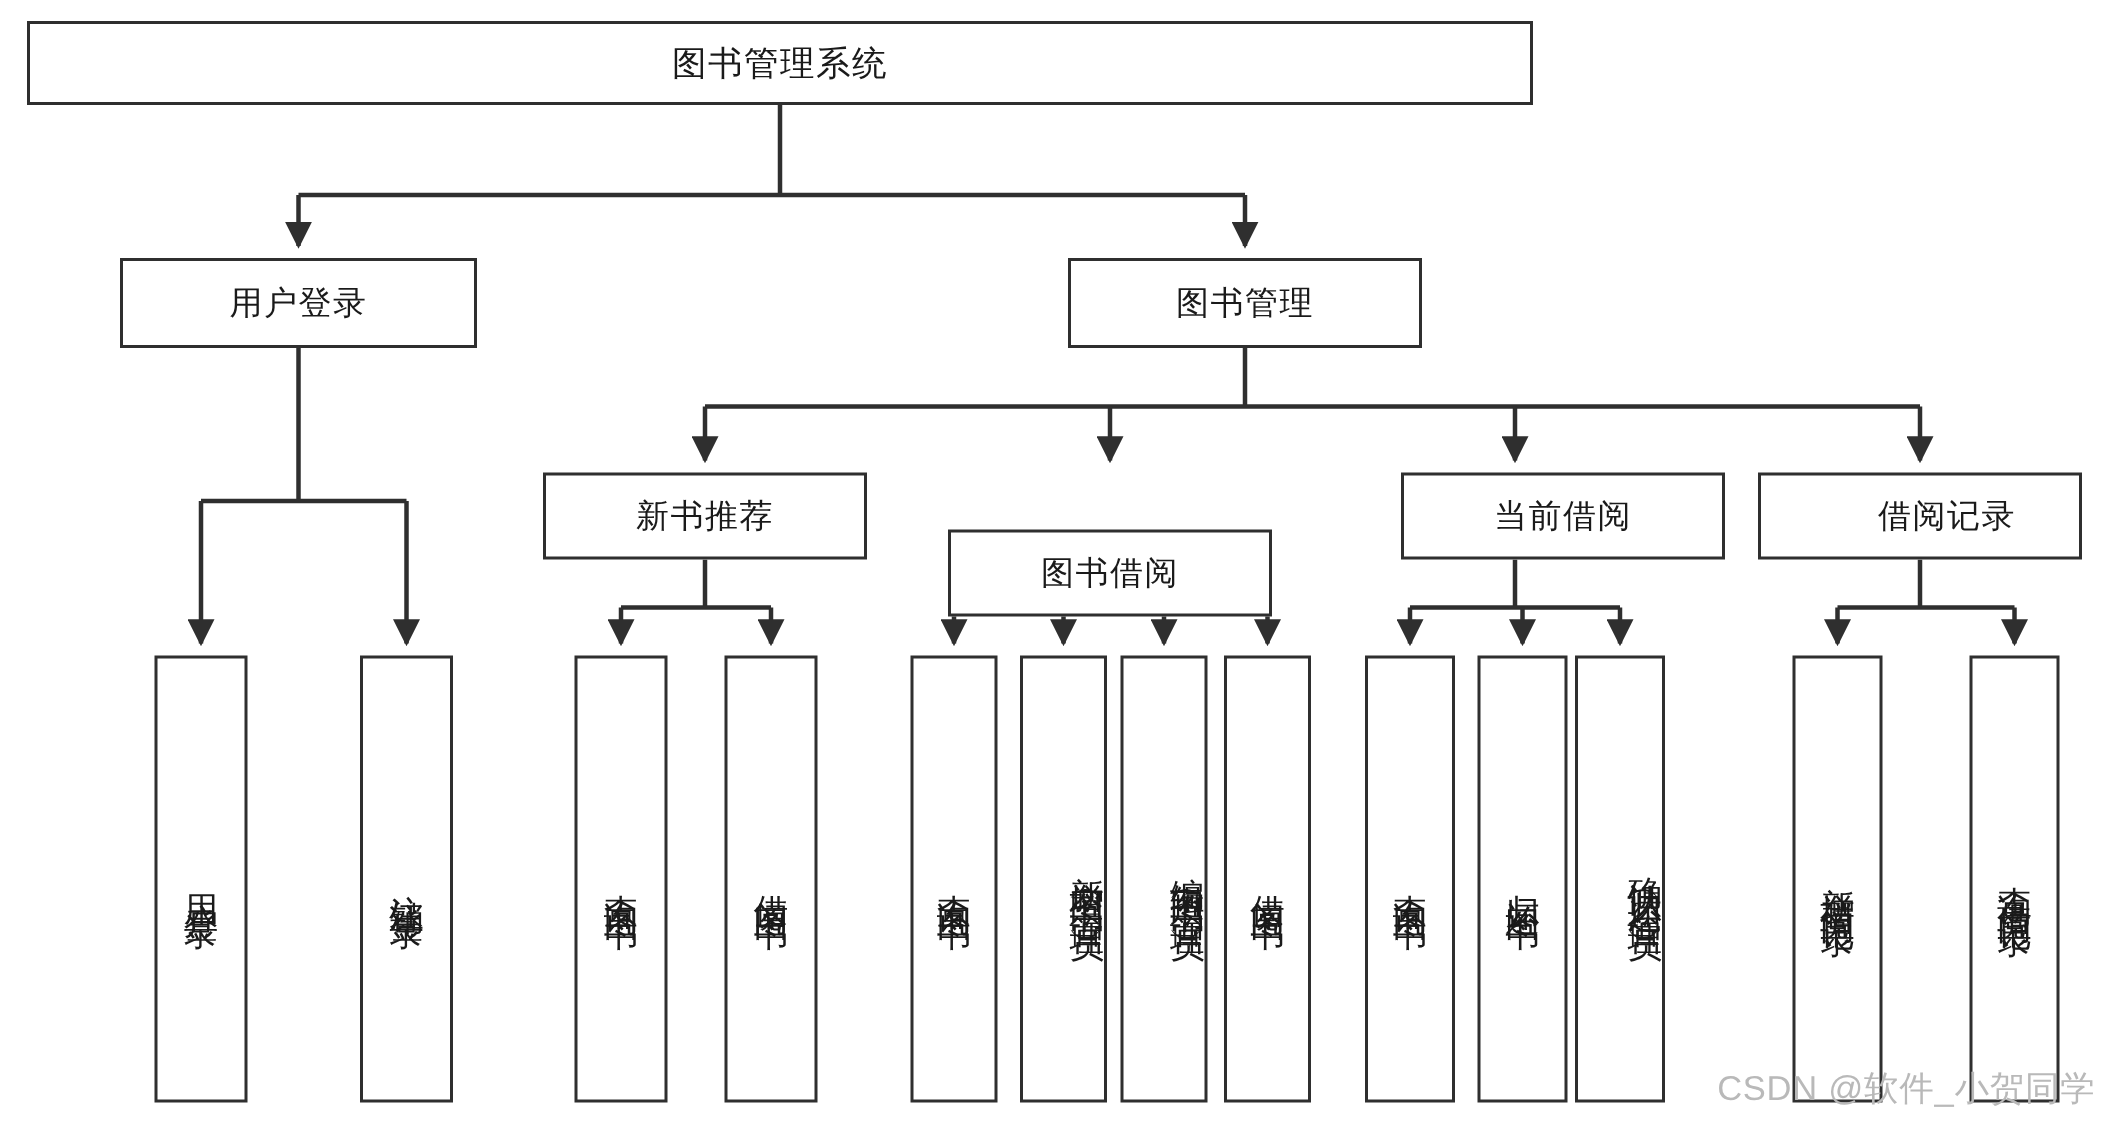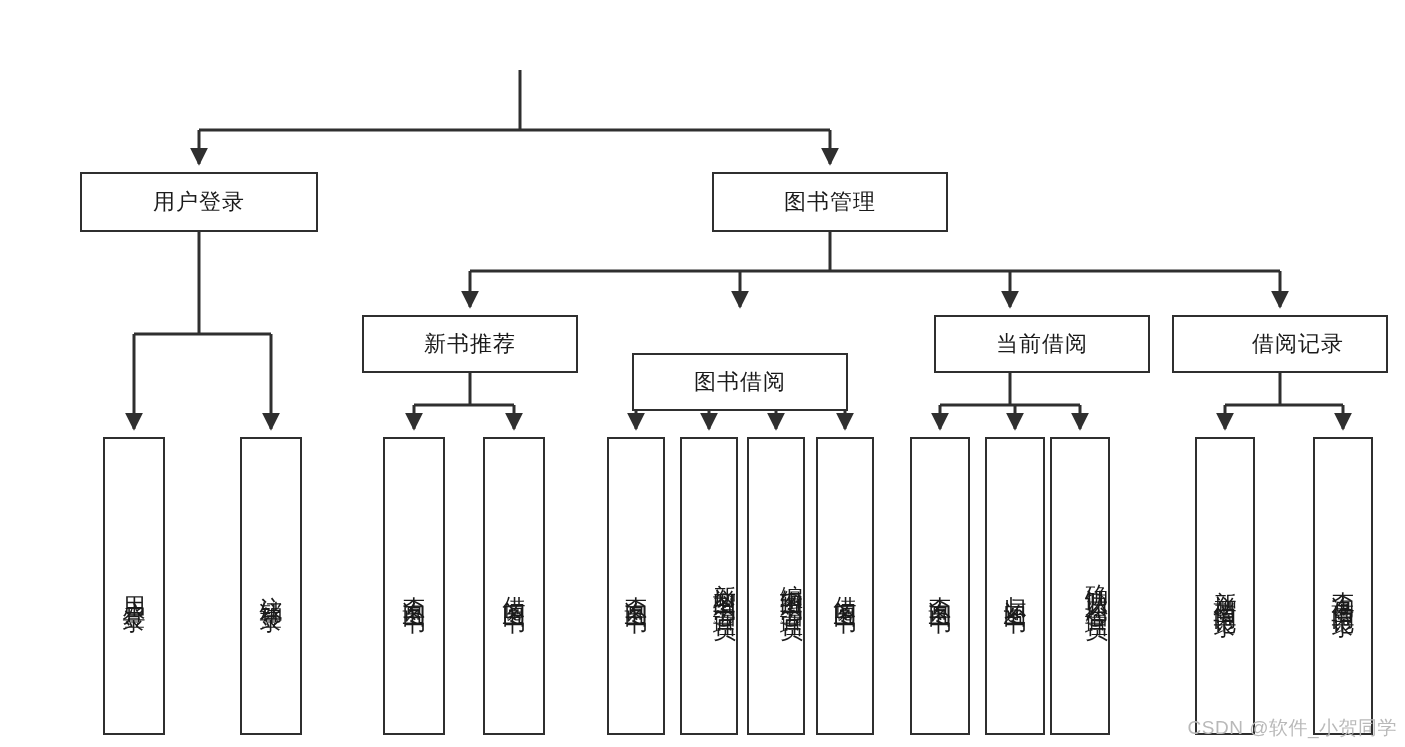--- a/index.html
+++ b/index.html
@@ -55,21 +55,21 @@
     left: 0;
     top: 0;
     width: 1405px;
     height: 747px;
     pointer-events: none;
   }
   #watermark {
     position: absolute;
     right: 8px;
     bottom: 6px;
-    font-size: 19px;
+    font-size: 23px;
     color: #b9b9b9;
     white-space: nowrap;
     letter-spacing: 0.5px;
     margin-top: 24px;
   }
 </style>
 </head>
 <body>
 
 <div id="canvas">
@@ -120,20 +120,21 @@
       <path d="M 1015 405 L 1015 429" marker-end="url(#arrow)"></path>
       <path d="M 1080 405 L 1080 429" marker-end="url(#arrow)"></path>
 
       <path d="M 1280 373 L 1280 405"></path>
       <path d="M 1225 405 L 1343 405"></path>
       <path d="M 1225 405 L 1225 429" marker-end="url(#arrow)"></path>
       <path d="M 1343 405 L 1343 429" marker-end="url(#arrow)"></path>
     </g>
   </svg>
 
+  <div class="node node-h node-root" id="n-root" style="left: 18px; top: 14px; width: 1004px; height: 56px;">图书管理系统</div>
 
   <div class="node node-h" id="n-l2-0" style="left: 80px; top: 172px; width: 238px; height: 60px;">用户登录</div>
   <div class="node node-h" id="n-l2-1" style="left: 712px; top: 172px; width: 236px; height: 60px;">图书管理</div>
 
   <div class="node node-h" id="n-l3-0" style="left: 362px; top: 315px; width: 216px; height: 58px; text-align: right;">新书推荐</div>
   <div class="node node-h" id="n-l3-1" style="left: 632px; top: 315px; width: 216px; height: 58px; margin-top: 38px;">图书借阅</div>
   <div class="node node-h" id="n-l3-2" style="left: 902px; top: 315px; width: 216px; height: 58px; margin-left: 32px;">当前借阅</div>
   <div class="node node-h" id="n-l3-3" style="left: 1172px; top: 315px; width: 216px; height: 58px; padding-left: 36px;">借阅记录</div>
 
   <div class="node node-v mid" id="n-leaf-0" style="left: 103px; top: 437px; width: 62px; height: 298px;">用户登录</div>

